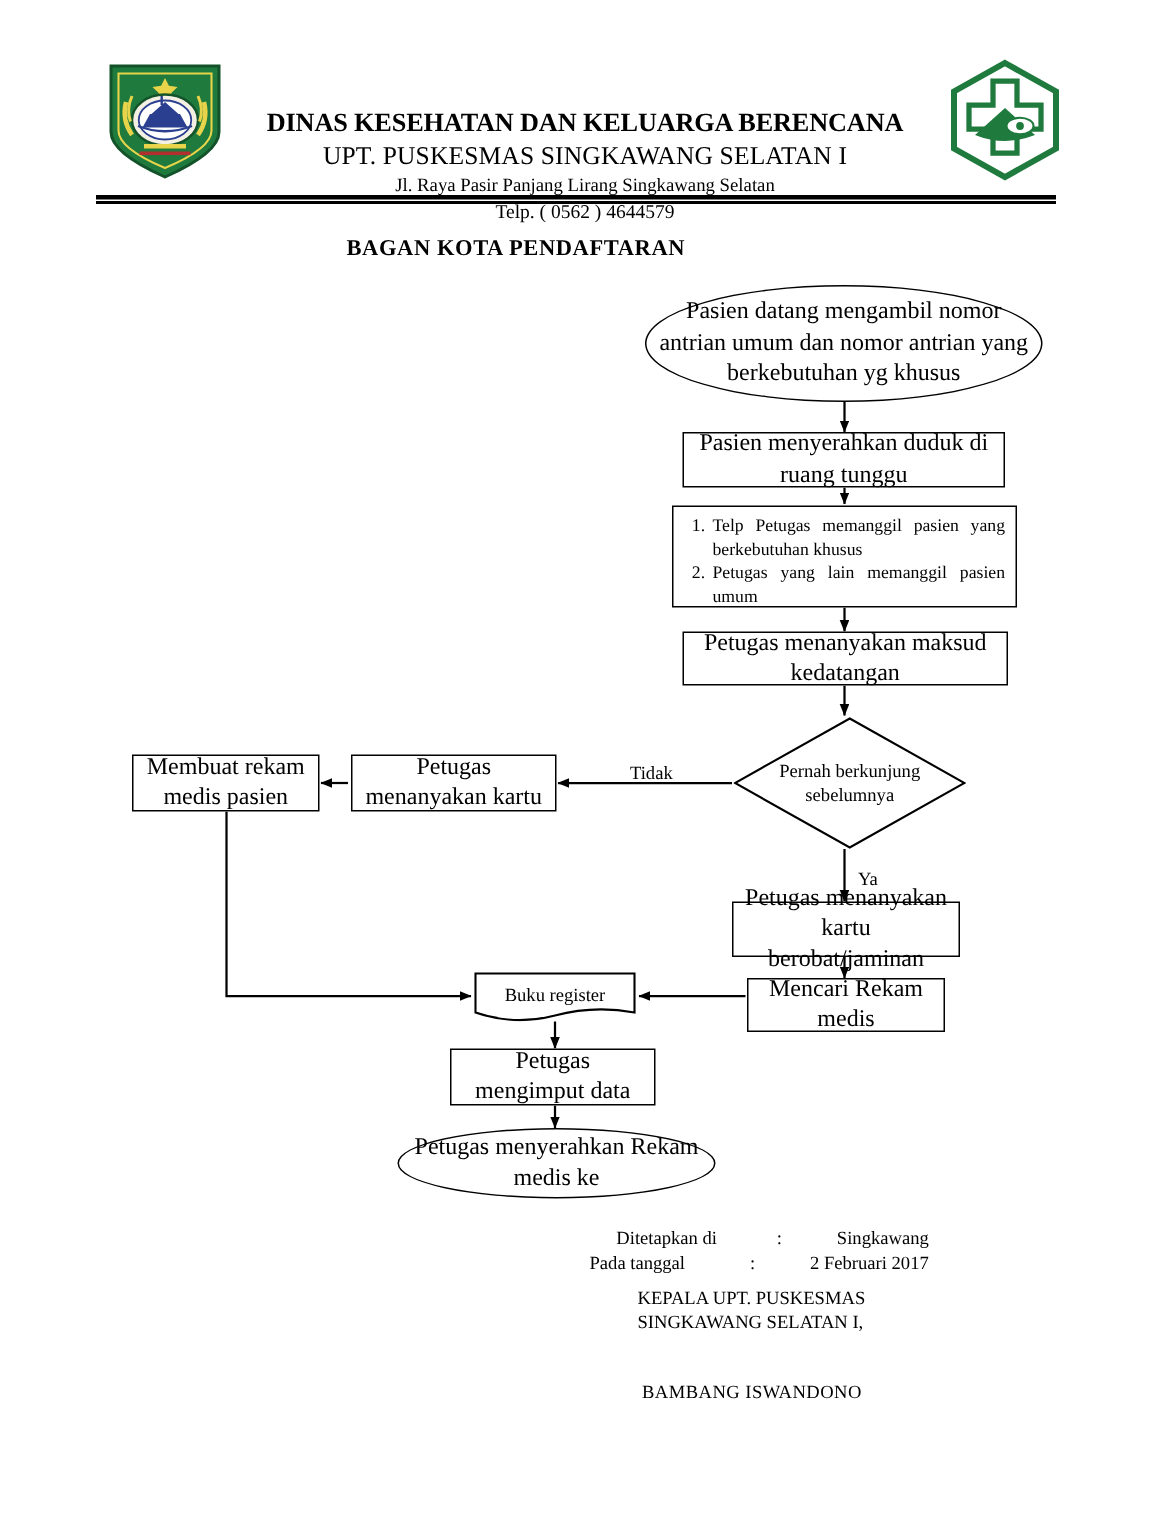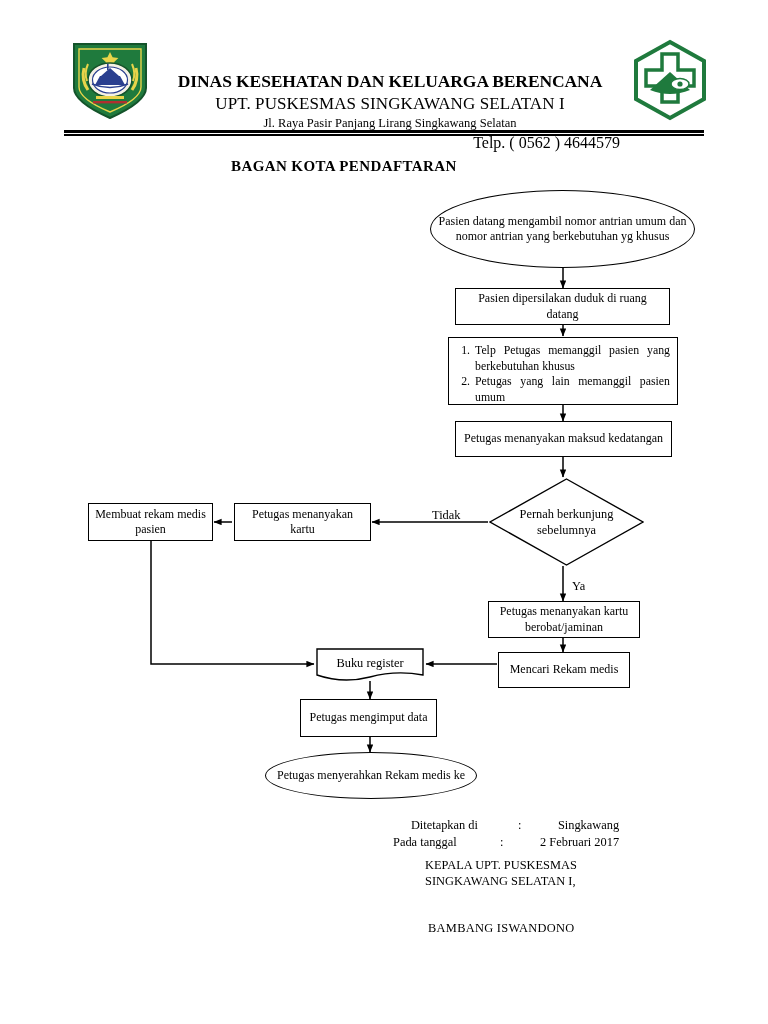--- a/index.html
+++ b/index.html
@@ -63,24 +63,23 @@
     line-height: 1.3;
     white-space: nowrap;
   }
   .hline4 {
     font-size: 12.5px;
     line-height: 1.35;
     white-space: nowrap;
     text-align: center;
   }
   .hline5 {
-    font-size: 16px;
+    font-size: 13px;
     line-height: 1.35;
     white-space: nowrap;
-    text-align: right;
   }
   #rule {
     position: absolute;
     left: 64px; top: 130px;
     width: 640px; height: 6px;
     border-top: 3px solid #000;
     border-bottom: 2px solid #000;
   }
 
   
@@ -104,21 +103,21 @@
     left: 0; top: 0;
     width: 768px; height: 1024px;
   }
 
   .node {
     position: absolute;
     display: flex;
     align-items: center;
     justify-content: center;
     text-align: center;
-    font-size: 12px;
+    font-size: 16px;
     line-height: 1.28;
     background: #ffffff;
   }
   .node-rect {
     border: 1.3px solid #000;
   }
   .node-text { display: block; padding: 0 5px; }
 
   
   .node-oval {
@@ -302,42 +301,42 @@
       </g>
 
       <path d="M151 541 L151 664 L314 664" stroke="#000" stroke-width="1.5" fill="none" marker-end="url(#ah)"></path>
     </svg>
 
     <div class="node node-oval" id="n-start" style="left:430px; top:190px; width:265px; height:78px;">
       <span class="node-text">Pasien datang mengambil nomor antrian umum dan nomor  antrian yang berkebutuhan  yg khusus</span>
     </div>
 
     <div class="node node-rect" style="left:455px; top:288px; width:215px; height:37px;">
-      <span class="node-text">Pasien dipersilakan duduk di ruang datang</span>
+      <span class="node-text">Pasien menyerahkan duduk di ruang tunggu</span>
     </div>
 
     <div id="n-list">
       <ol>
         <li>Telp Petugas memanggil pasien yang berkebutuhan khusus</li>
         <li>Petugas yang lain memanggil pasien umum</li>
       </ol>
     </div>
 
     <div class="node node-rect" style="left:455px; top:421px; width:217px; height:36px;">
       <span class="node-text">Petugas menanyakan maksud kedatangan</span>
     </div>
 
     <div id="n-decision">
       <svg viewBox="0 0 155 88" width="155" height="88">
         <polygon points="77.5,1 154,44 77.5,87 1,44" fill="#fff" stroke="#000" stroke-width="1.4"></polygon>
       </svg>
       <div class="dm-label">Pernah berkunjung sebelumnya</div>
     </div>
 
-    <div class="edge-label" style="left:420px; top:508px;margin-left:12px;">Tidak</div>
+    <div class="edge-label" style="left:420px; top:508px;">Tidak</div>
 
     <div class="edge-label" style="left:572px; top:579px;">Ya</div>
 
     <div class="node node-rect" style="left:234px; top:503px; width:137px; height:38px;">
       <span class="node-text">Petugas menanyakan kartu</span>
     </div>
 
     <div class="node node-rect" style="left:88px; top:503px; width:125px; height:38px;">
       <span class="node-text">Membuat rekam medis pasien</span>
     </div>

